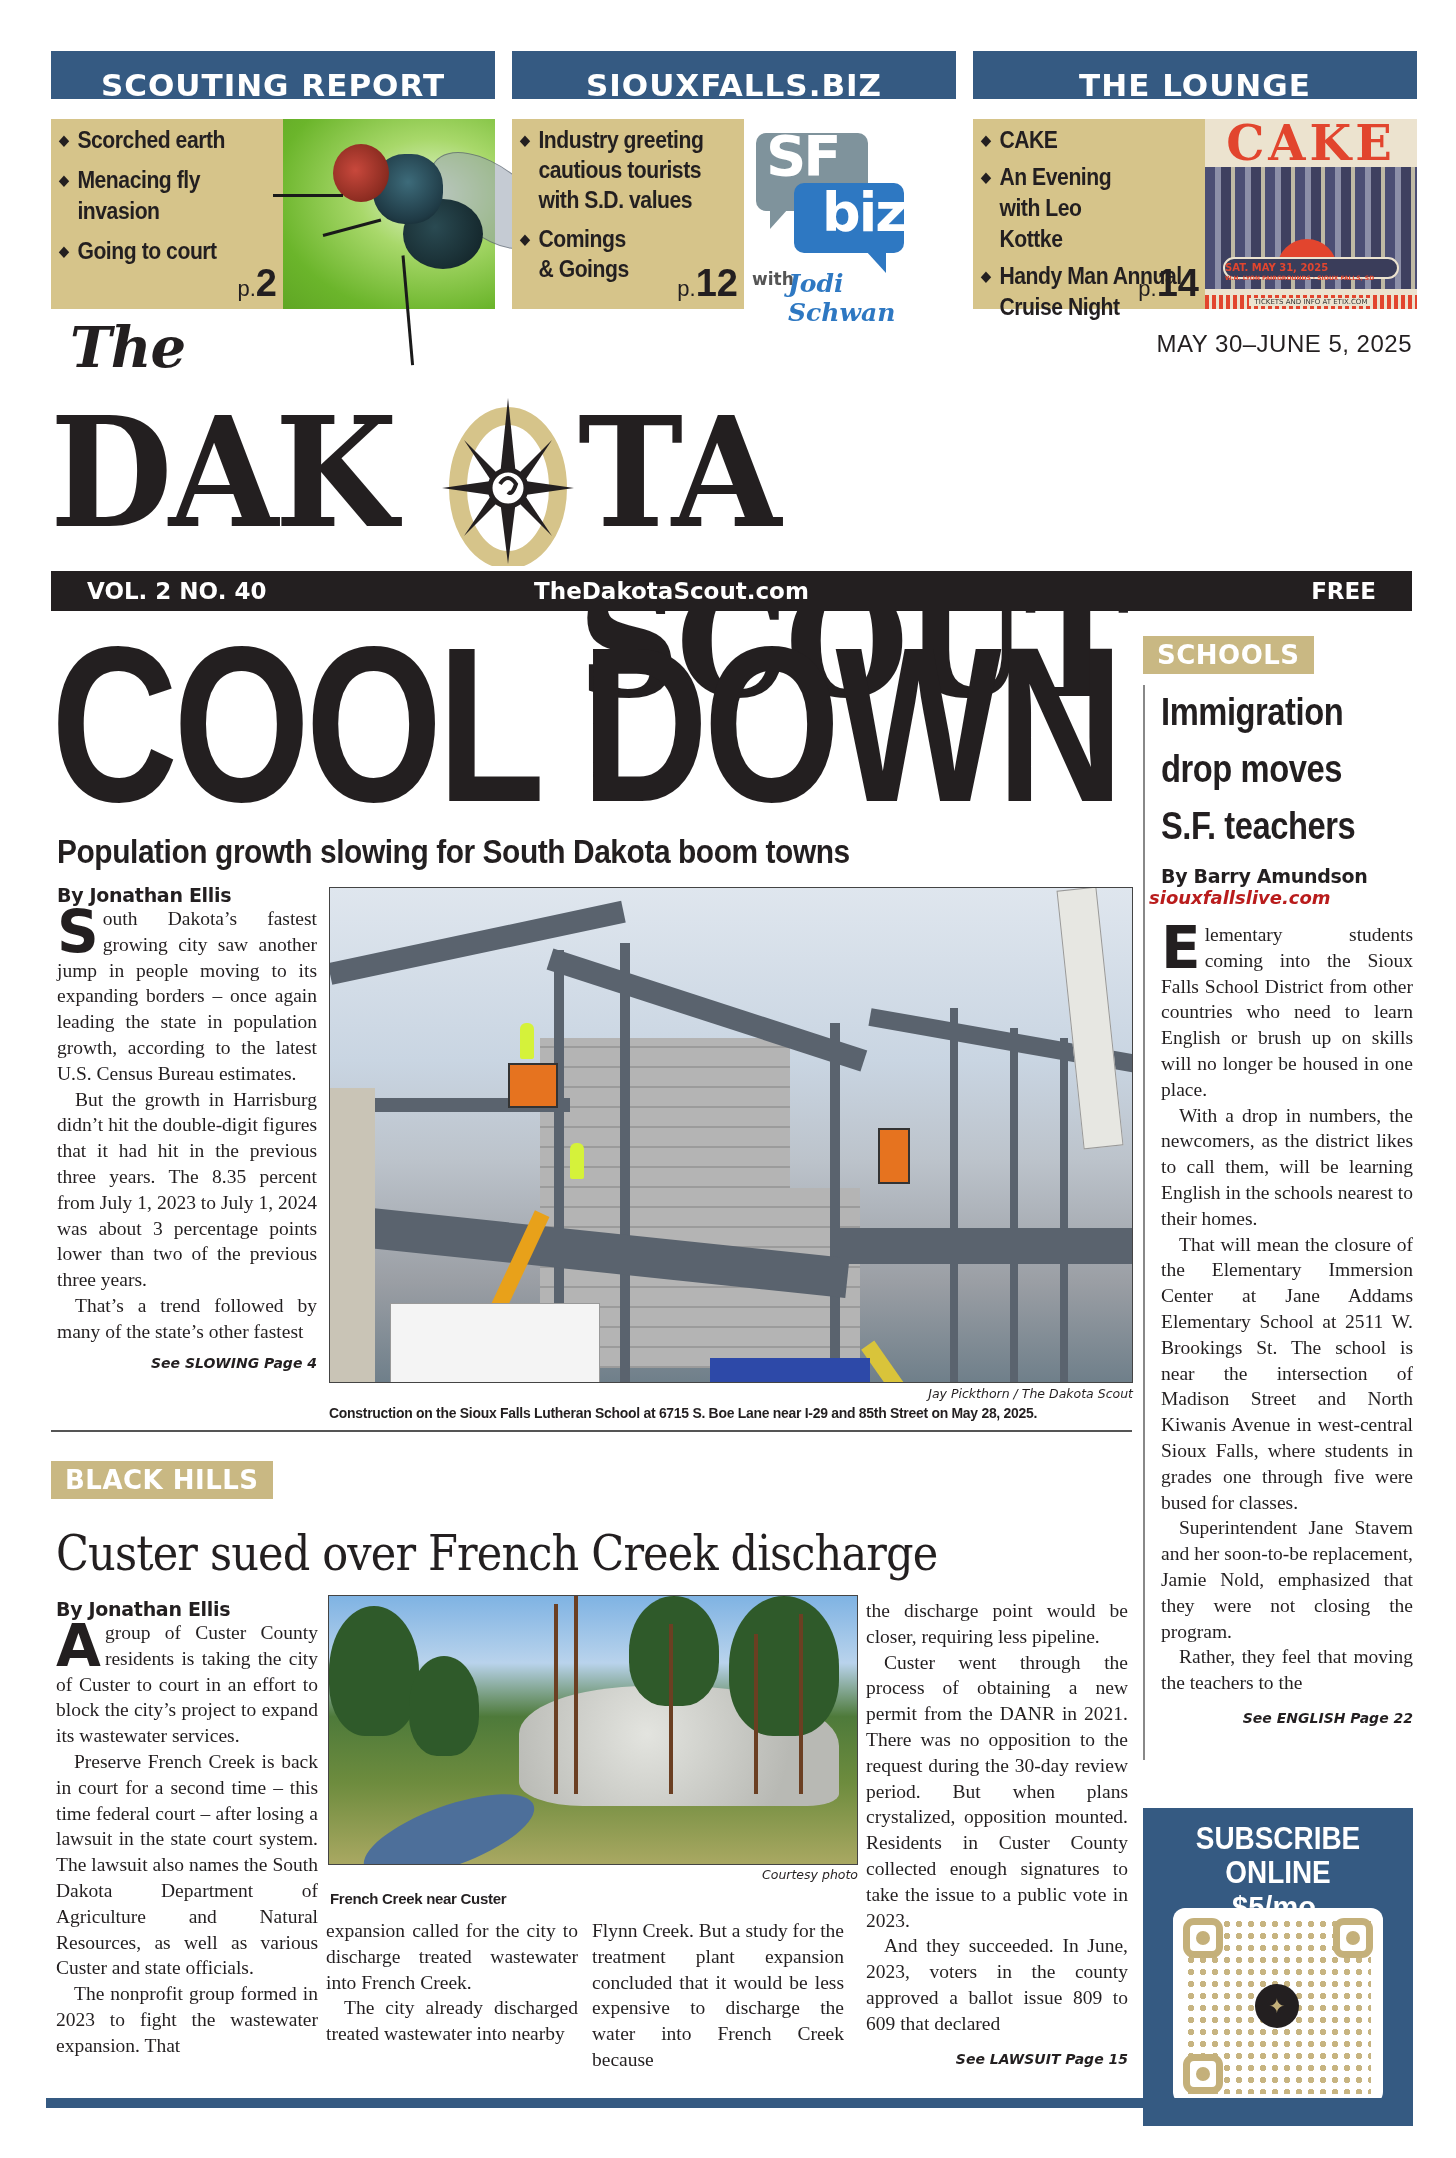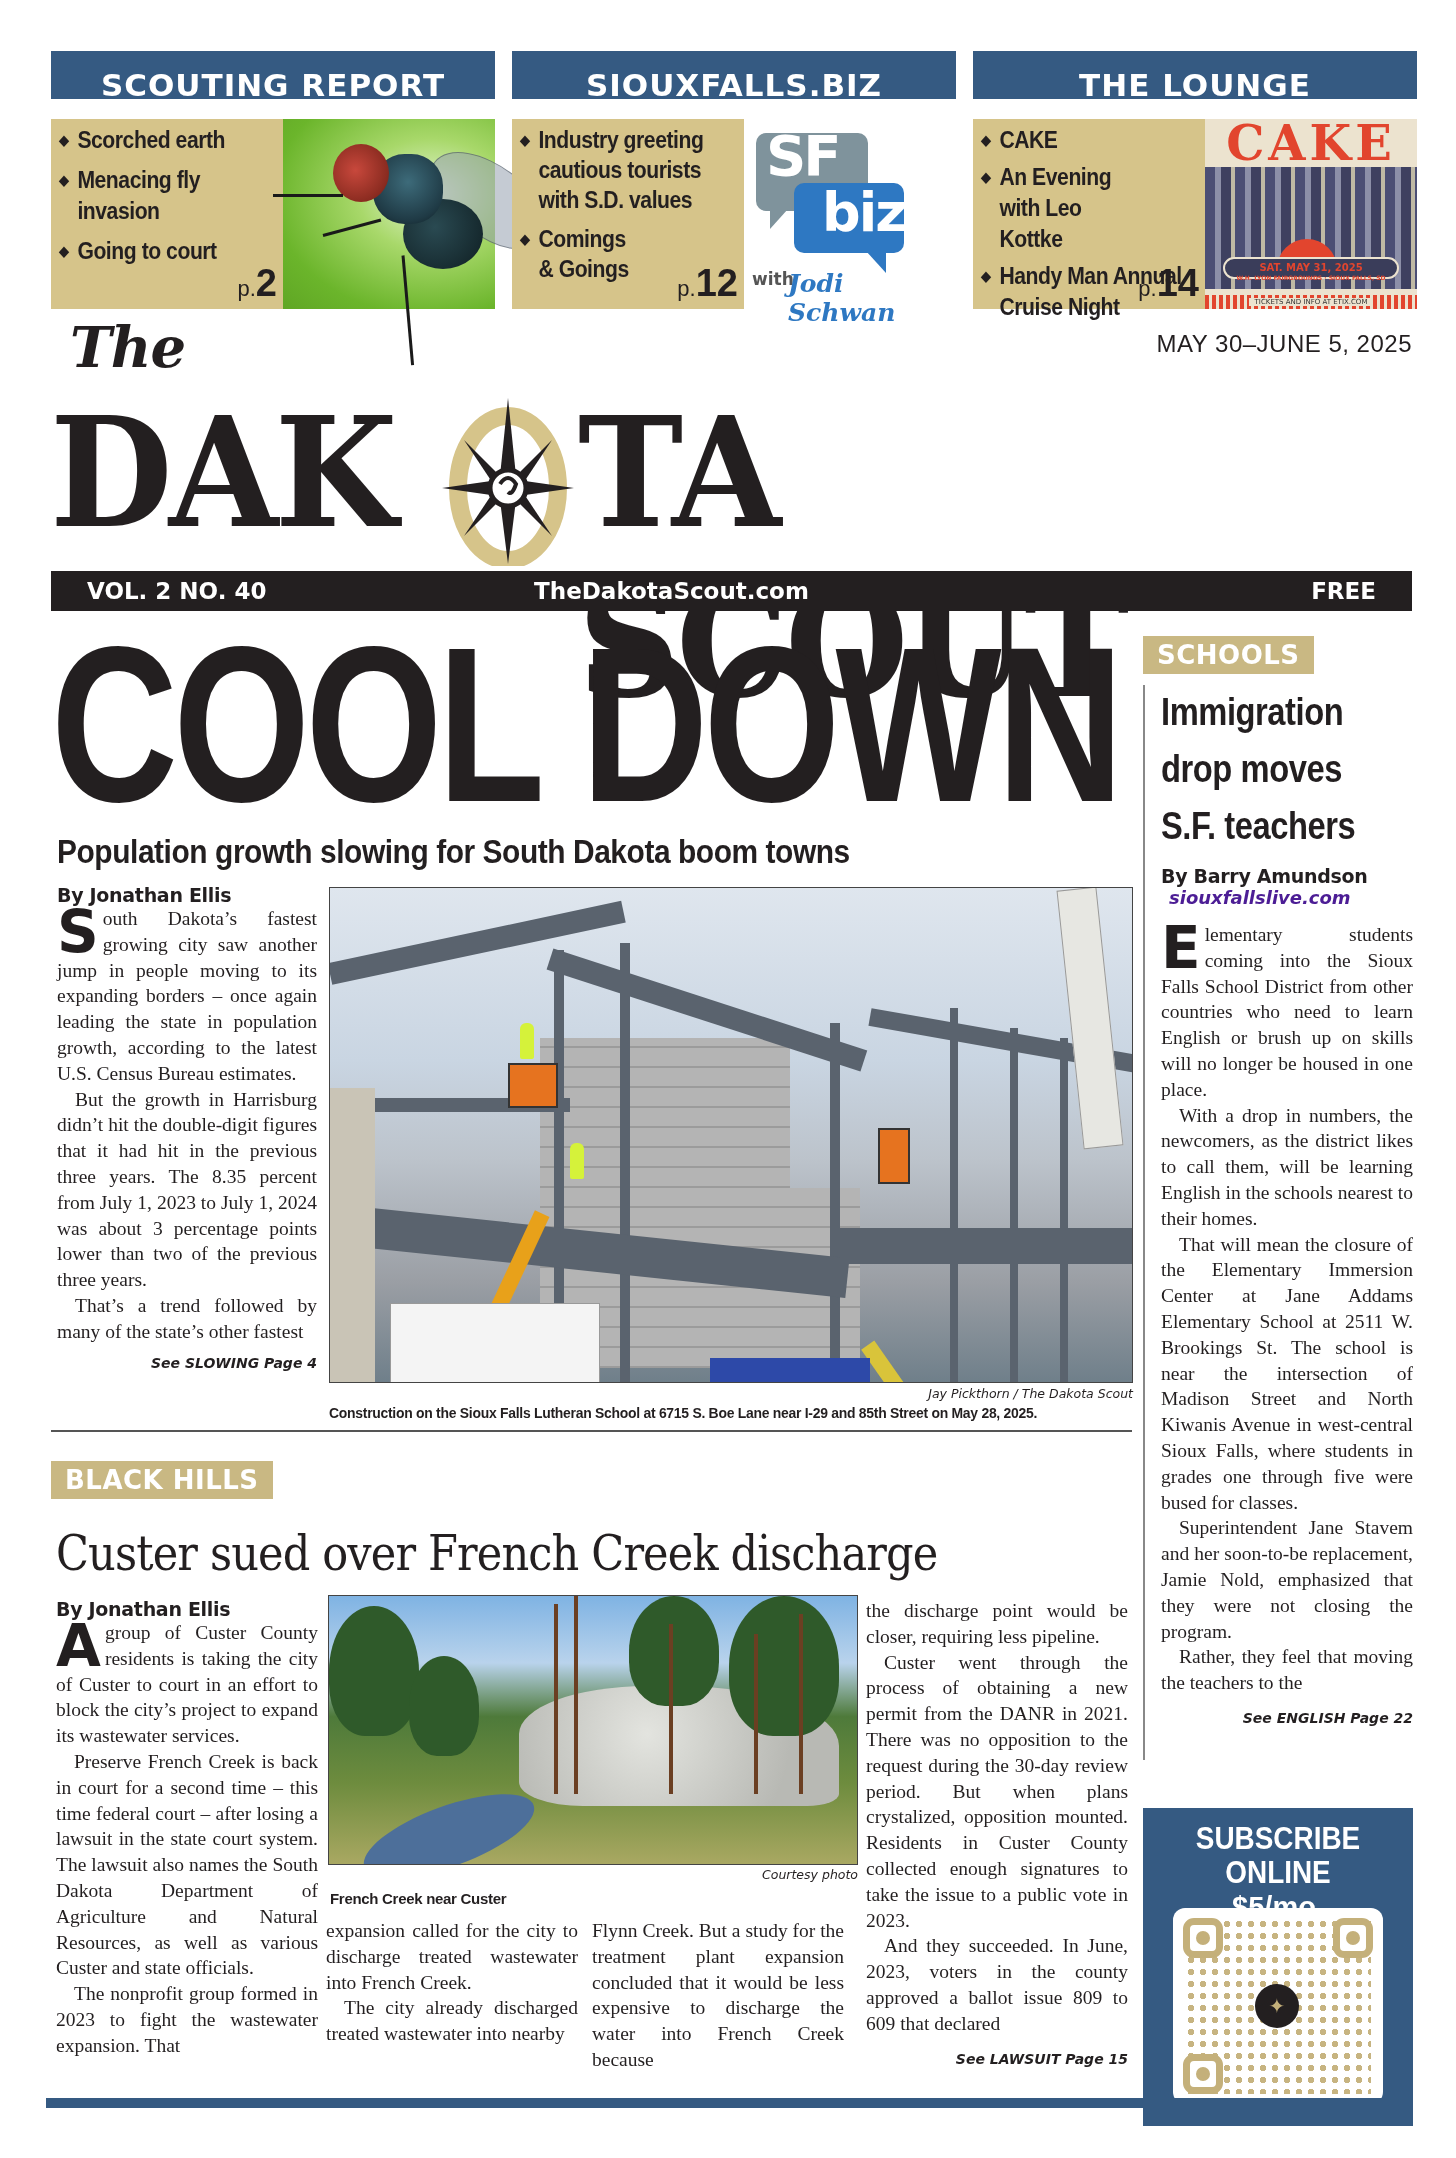--- a/index.html
+++ b/index.html
@@ -56,21 +56,21 @@
   .jodi-text { position: absolute; left: 44px; top: 150px; font-family: "DejaVu Serif", serif; font-style: italic; font-weight: bold; font-size: 25px; color: #2e78c2; }
 
   
   .art-cake { background: #ece3cf; overflow: hidden; }
   .cake-title { position: absolute; left: 0; right: 0; top: 2px; height: 44px; text-align: center;
     font-family: "DejaVu Serif", serif; font-weight: bold; font-size: 48px; line-height: 44px; color: #e2452e; letter-spacing: 4px; }
   .cake-band { position: absolute; left: 0; right: 0; top: 48px; height: 122px;
     background: repeating-linear-gradient(90deg, #4b4e74 0 10px, #8c8fa8 10px 16px, #3e4060 16px 26px, #bfb9a4 26px 30px); }
   .cake-sun { position: absolute; left: 72px; top: 120px; width: 60px; height: 30px; border-radius: 30px 30px 0 0; background: #e2452e; }
   .cake-ticket { position: absolute; left: 18px; right: 18px; top: 138px; height: 22px; background: #3a3d5a; border-radius: 14px;
-    color: #e2452e; font-family: "DejaVu Sans", sans-serif; font-weight: bold; font-size: 10px; text-align: center; padding-top: 3px; border: 2px solid #ece3cf; }
+    color: #e2452e; font-family: "DejaVu Sans", sans-serif; font-weight: bold; font-size: 10px; padding-top: 3px; border: 2px solid #ece3cf; }
   .cake-ticket .venue { font-size: 6px; display: block; margin-top: 1px; }
   .cake-foot { position: absolute; left: 0; right: 0; bottom: 0; height: 14px; background: repeating-linear-gradient(90deg, #e2452e 0 4px, #ece3cf 4px 7px);
     font-family: "DejaVu Sans", sans-serif; font-size: 7px; text-align: center; color: #333; line-height: 14px; }
   .cake-foot span { background: #ece3cf; padding: 0 6px; }
 
   
   .the-logo { position: absolute; left: 70px; top: 314px; font-family: "DejaVu Serif", serif; font-weight: bold; font-style: italic; font-size: 56px; color: #231f20; letter-spacing: -1px; }
   .issue-date { position: absolute; right: 44px; top: 330px; font-family: "Liberation Sans", sans-serif; font-size: 24px; color: #231f20; letter-spacing: 0.5px; }
   .nameplate { position: absolute; left: 50px; top: 388px; width: 1360px; height: 170px; }
   .np-word { position: absolute; top: 0; font-family: "DejaVu Serif", serif; font-weight: bold; font-size: 152px; line-height: 170px; color: #231f20; letter-spacing: -4px; transform: scaleX(0.93); transform-origin: left; }
@@ -110,21 +110,21 @@
   .trailer { position: absolute; background: #f4f4f4; border: 1px solid #999; }
   .crane { position: absolute; background: #e7e7e2; border: 1px solid #999; }
 
   
   .sidebar { position: absolute; left: 1143px; top: 636px; width: 270px; }
   .section-tag { display: inline-block; background: #c9b883; color: #fff; font-family: "DejaVu Sans", sans-serif; font-weight: bold; font-size: 26px; padding: 4px 14px; letter-spacing: 0.5px; }
   .sidebar .tag { margin-left: 0; }
   .sidebar-frame { position: absolute; left: 1143px; top: 685px; width: 2px; height: 1075px; background: #888; }
   .sb-head { font-family: "Liberation Sans", sans-serif; font-weight: bold; font-size: 38px; line-height: 57px; color: #231f20; margin: 10px 0 0 18px; transform: scaleX(0.86); transform-origin: left; letter-spacing: -0.5px; }
   .sb-byline { margin: 10px 0 0 18px; }
-  .sb-source { font-family: "DejaVu Sans", sans-serif; font-weight: bold; font-style: italic; font-size: 18px; margin-left: 26px; color: #4c1d95; }
+  .sb-source { font-family: "DejaVu Sans", sans-serif; font-weight: bold; font-style: italic; font-size: 18px; margin-left: 6px; color: #b91c1c; }
   .sb-text { margin: 14px 0 0 18px; width: 252px; }
 
   .subscribe { position: absolute; left: 1143px; top: 1808px; width: 270px; height: 318px; background: #355a82; color: #fff; text-align: center; padding-top: 14px; }
   .subscribe .t1 { font-family: "Liberation Sans", sans-serif; font-weight: bold; font-size: 31px; line-height: 34px; transform: scaleX(0.9); }
   .subscribe .t2 { font-family: "Liberation Sans", sans-serif; font-weight: bold; font-size: 29px; line-height: 34px; }
   .qr { position: absolute; left: 30px; top: 100px; width: 210px; height: 196px; background: #fff; border-radius: 12px; overflow: hidden; }
   .qr-grid { position: absolute; left: 12px; top: 10px; width: 186px; height: 176px;
     background:
       radial-gradient(circle, #c4b07a 35%, transparent 36%) 0 0 / 12px 12px; opacity: 0.95; }
   .qr-finder { position: absolute; width: 40px; height: 40px; border: 7px solid #c4b07a; border-radius: 11px; background: #fff; }

